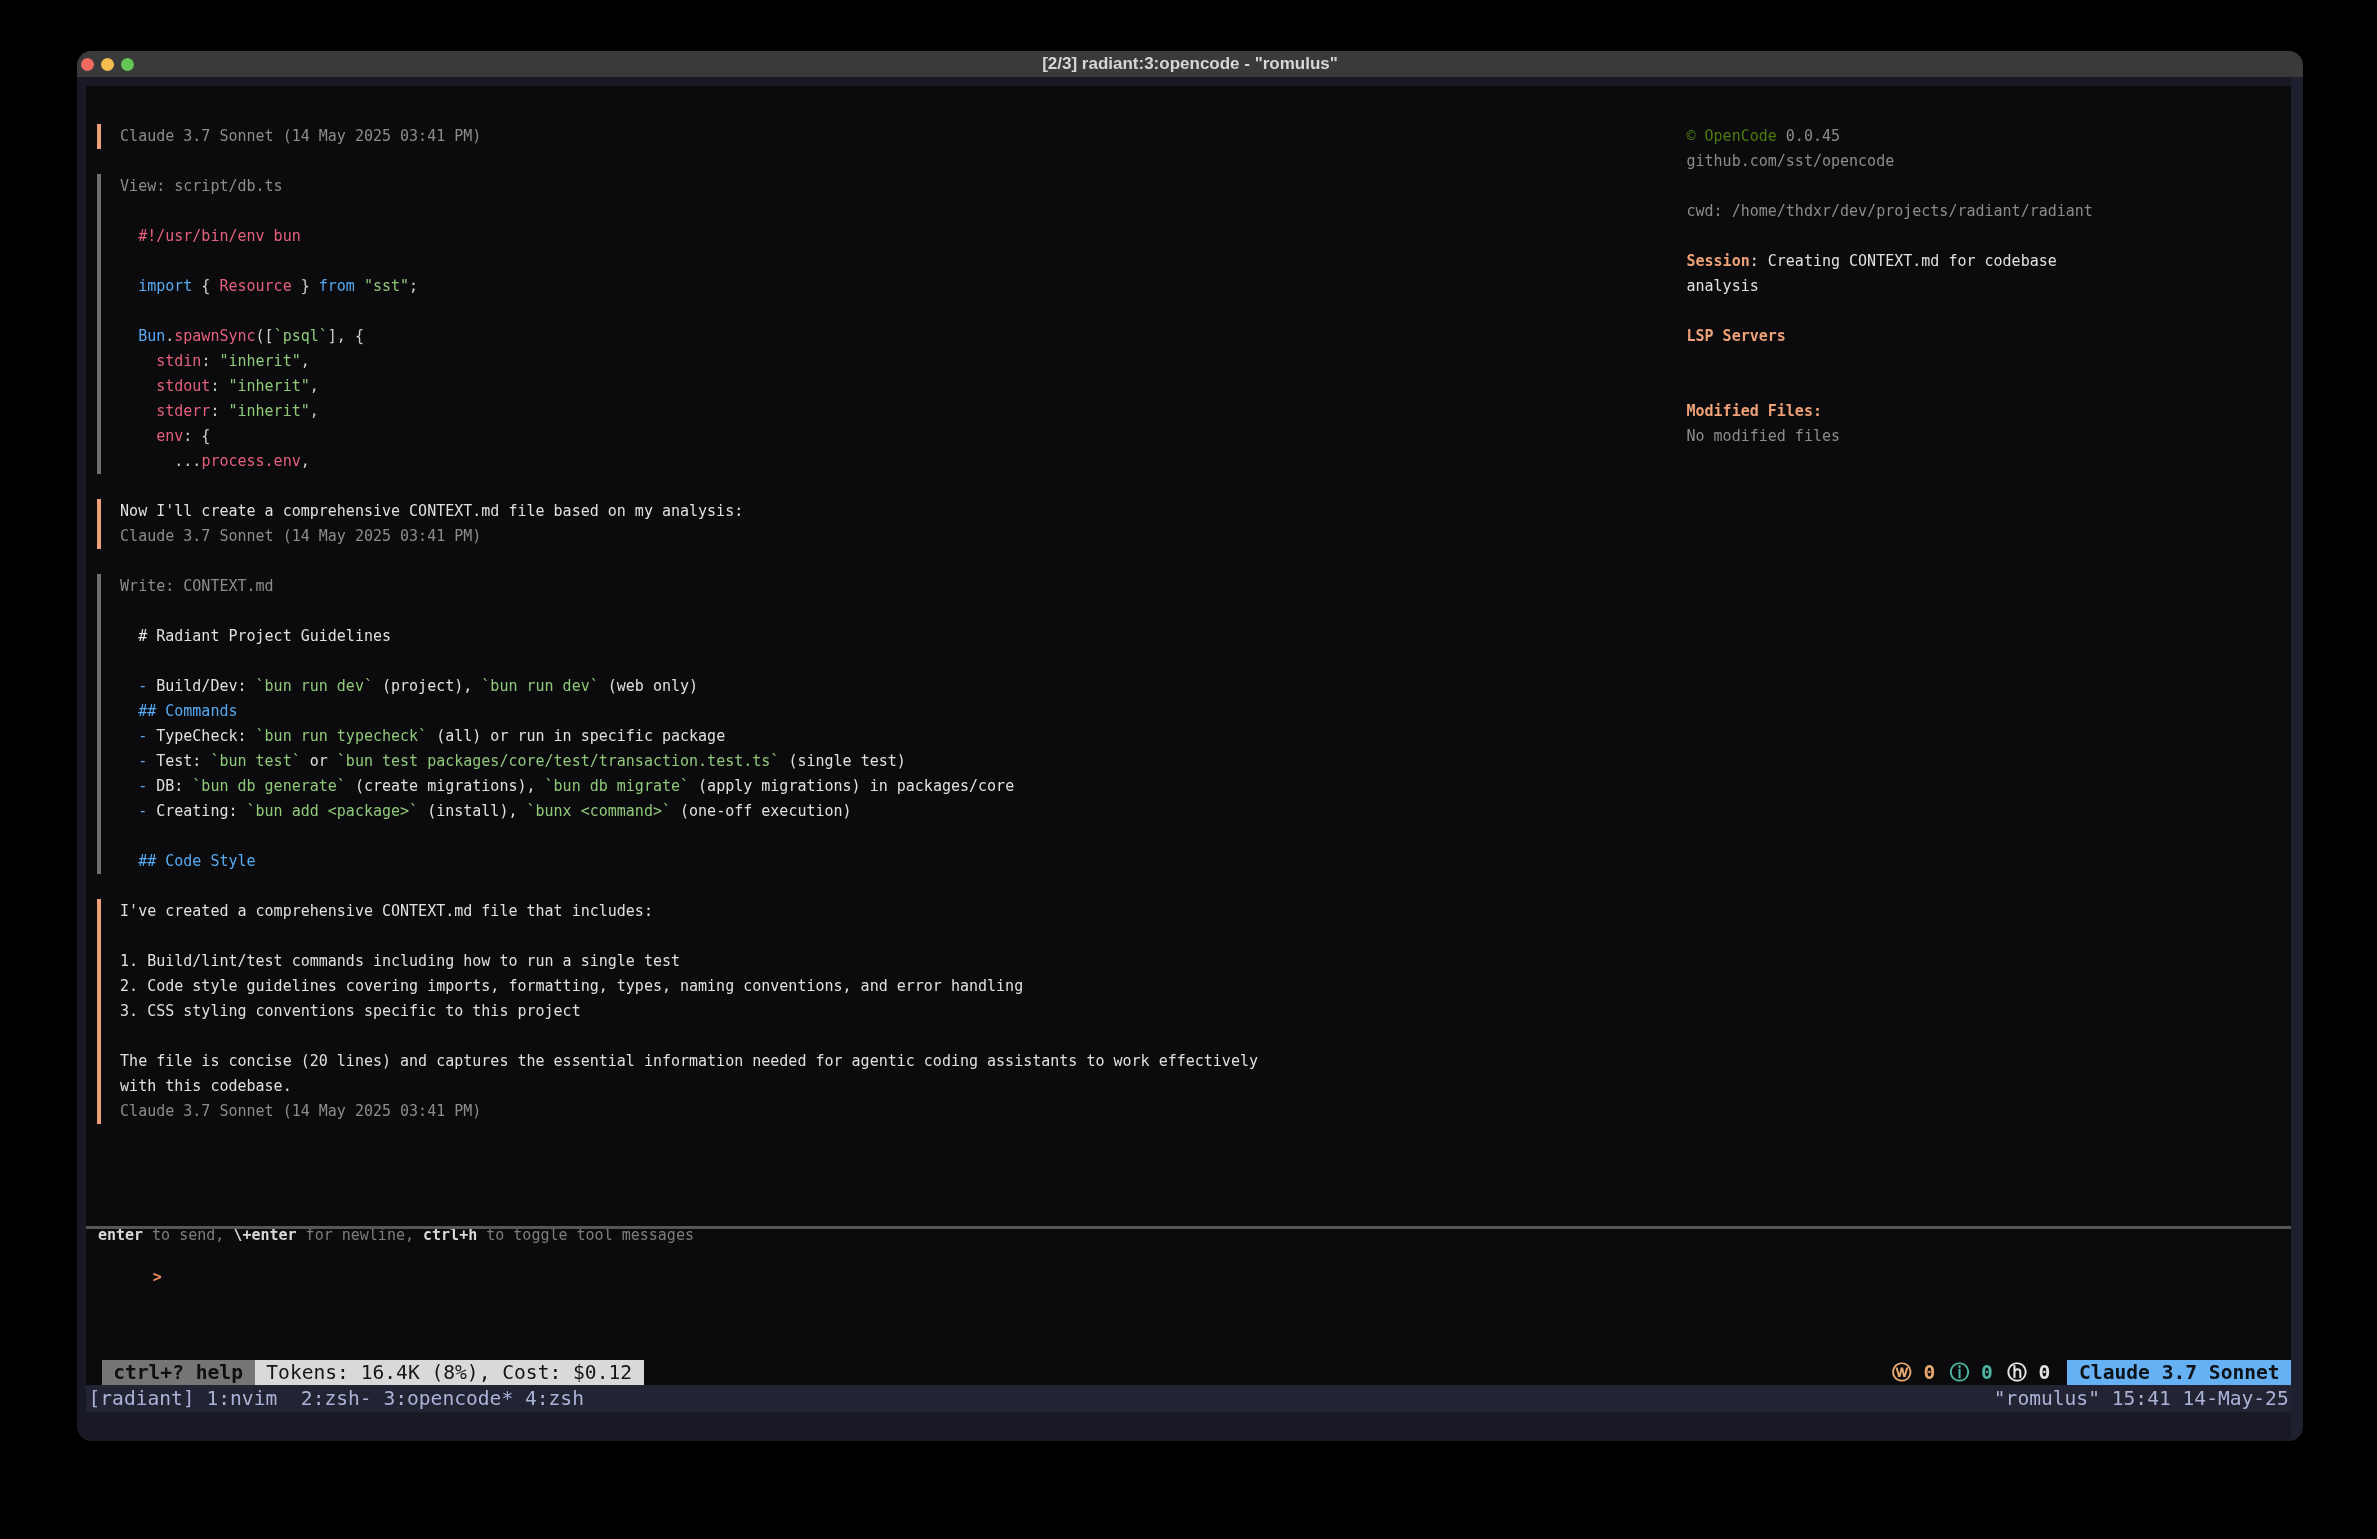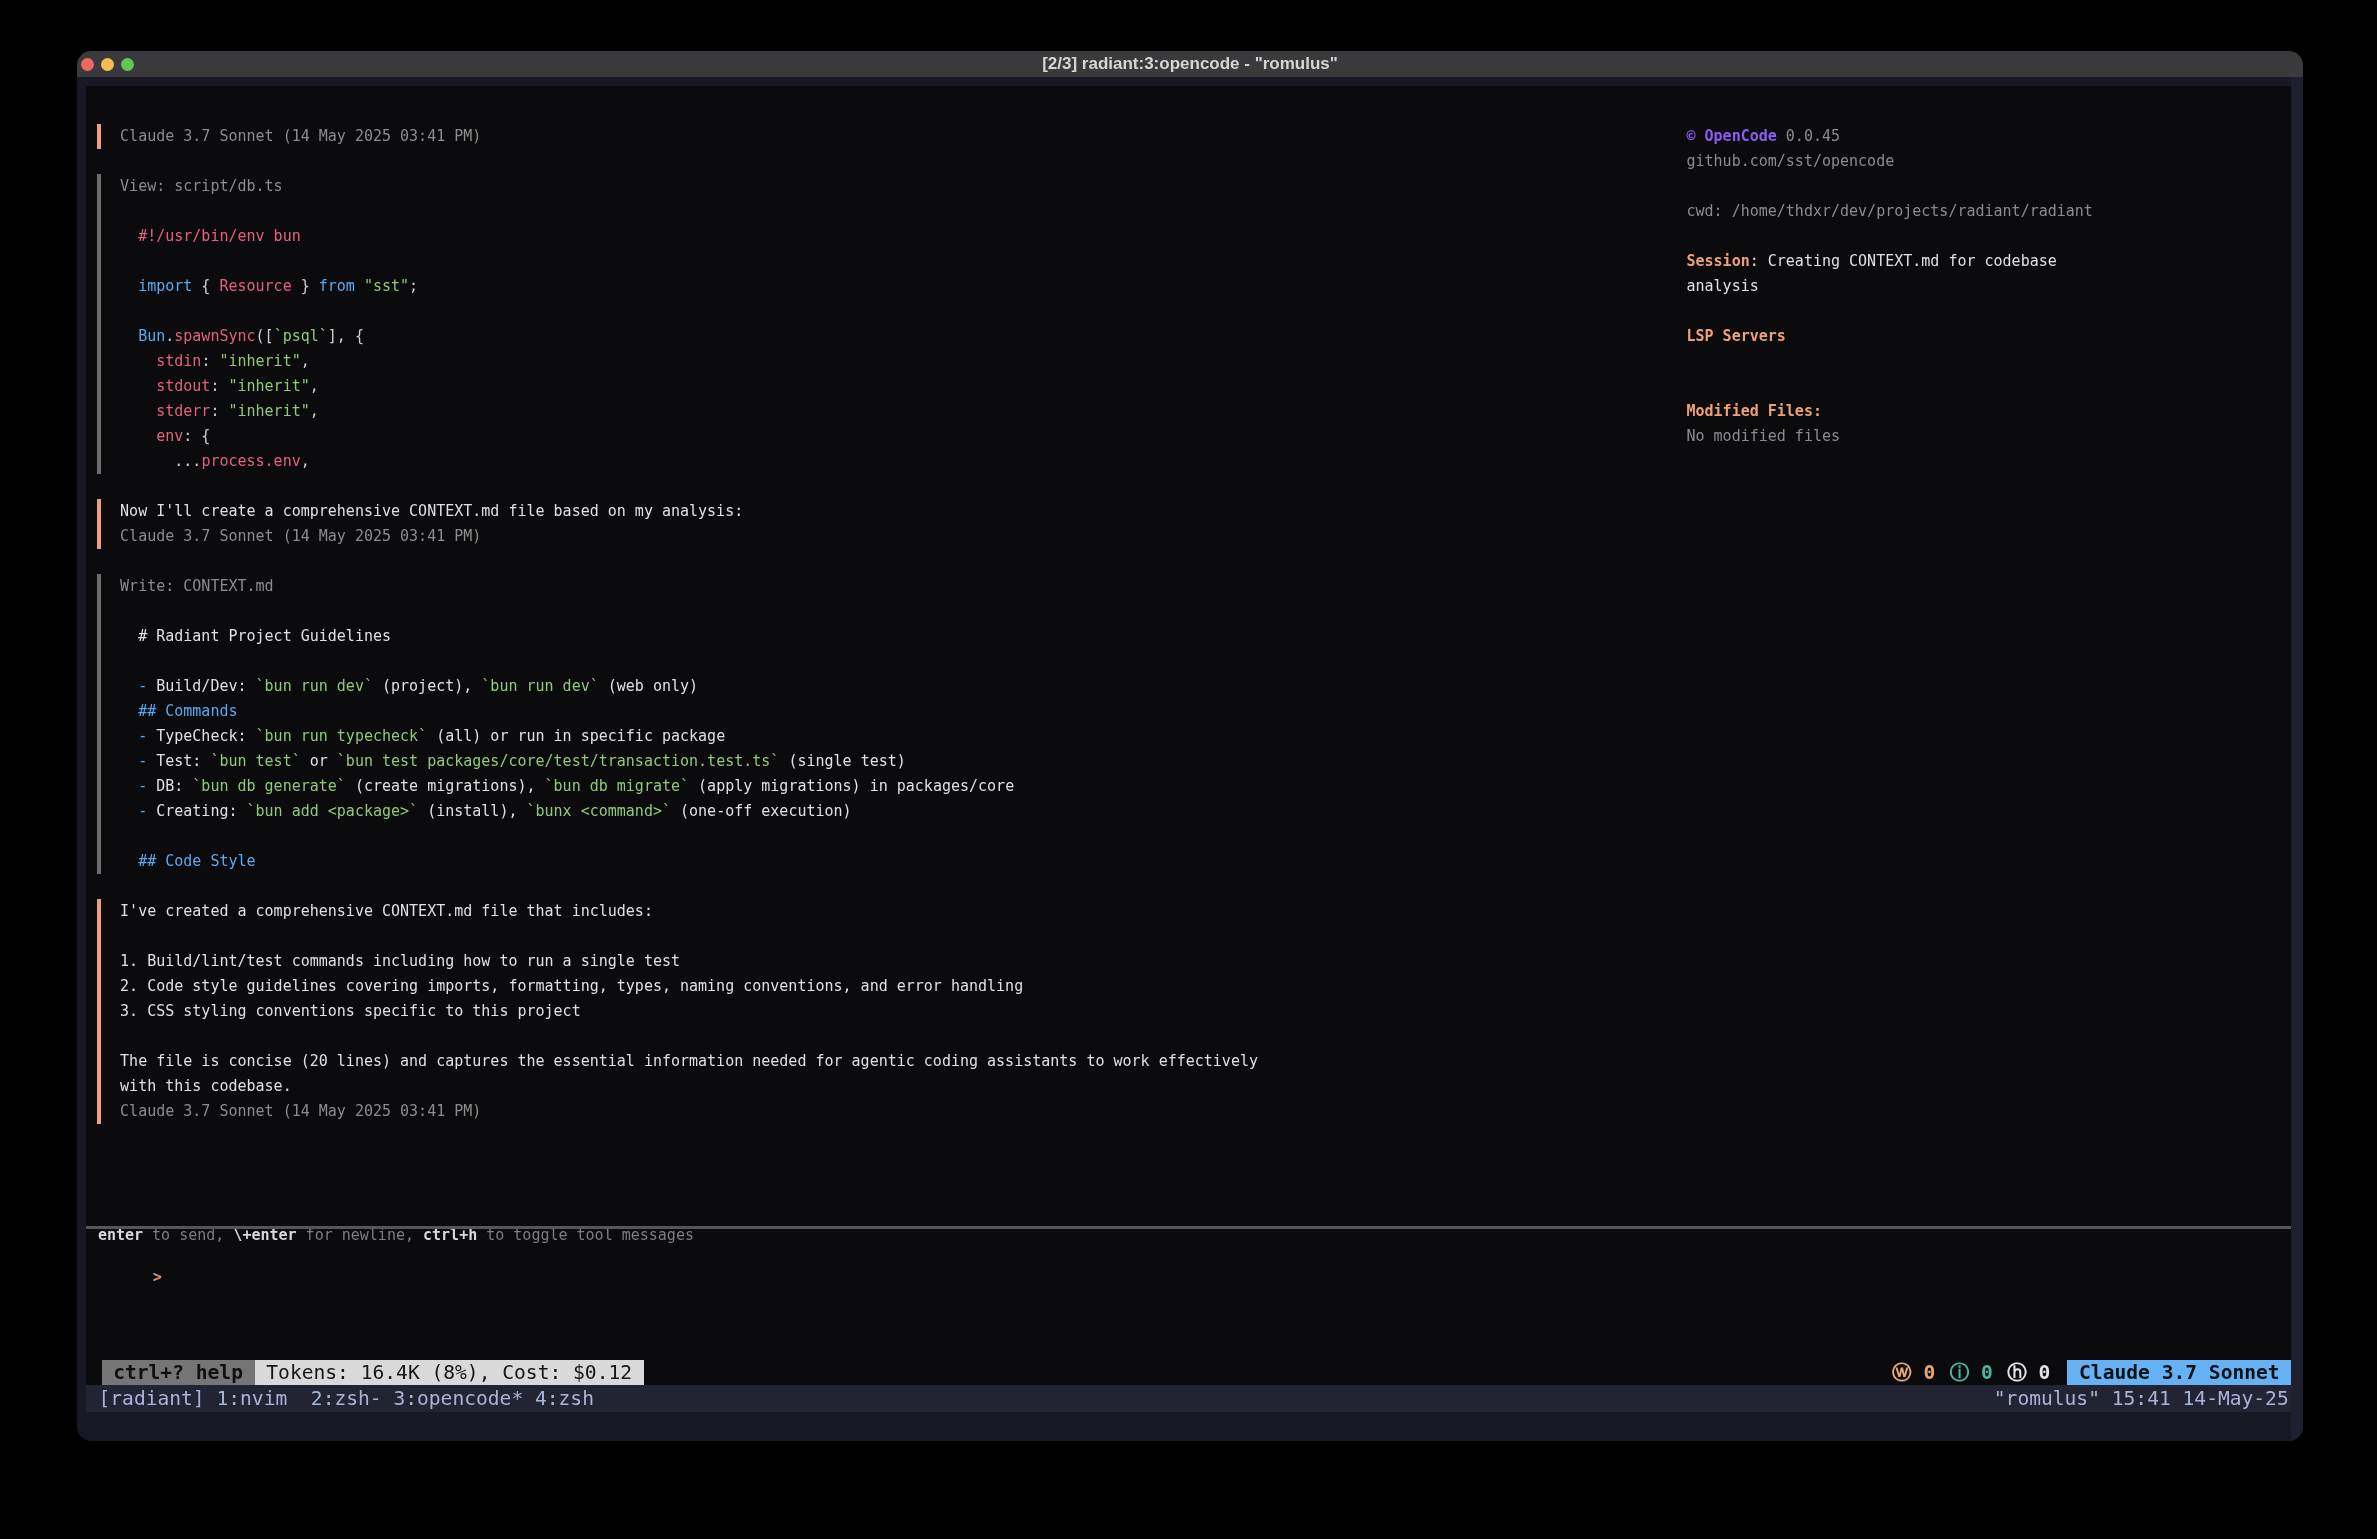--- a/index.html
+++ b/index.html
@@ -31,21 +31,21 @@
 
   .sidebar { position:absolute; left:1601px; top:38px; }
 
   .c-dim    { color:#8c8c8c; }
   .c-text   { color:#dfe0e0; }
   .c-punct  { color:#cfcfcf; }
   .c-red    { color:#e5607c; }
   .c-green  { color:#90c979; }
   .c-blue   { color:#57a9f0; }
   .c-orange { color:#eea177; font-weight:bold; }
-  .c-bold   { color:#8b5cf6; font-weight:bold; }
+  .c-bold   { color:#4d7c0f; font-weight:normal; }
   .c-key    { color:#d8d8d8; font-weight:bold; }
   .c-hint   { color:#7e7e7e; }
 
   .hint { position:absolute; left:12.4px; top:1103px;margin-top:34px; }
   .divider { position:absolute; left:0; right:0; top:1140px; height:2.6px; background:#565656; }
   .promptline { position:absolute; left:13px; top:1154px; }
   .prompt-char { color:#e98a5f; font-weight:bold; }
   .msg-input { display:inline-block; min-width:522px; height:25px; vertical-align:top; }
 
   .statusbar { position:absolute; left:0; right:0; bottom:0; height:25px; display:flex; align-items:stretch;
@@ -53,21 +53,21 @@
   .pill { height:25px; line-height:25px; padding:0 11.7px; white-space:pre; }
   .pill.help   { background:#757575; color:#0f0f0f; font-weight:bold; }
   .pill.tokens { background:#d9d9d9; color:#161616; }
   .sb-right { margin-left:auto; display:flex; align-items:center; gap:17px; }
   .diags { display:flex; gap:14.4px; line-height:25px; }
   .diag { white-space:pre; font-weight:bold; }
   .pill.model { background:#66b1f3; color:#0e1116; font-weight:bold; }
 
   .tmuxbar { position:absolute; left:8.5px; right:11.7px; top:1334px; height:27px; background:#222434;
              color:#aab3d6; font-size:19.6px; line-height:27px; white-space:pre; }
-  .tmux-left  { position:absolute; left:13px; top:0; }
+  .tmux-left  { position:absolute; left:3px; top:0; }
   .tmux-right { position:absolute; right:2.6px; top:0; }
 </style>
 </head>
 <body>
 
 <div class="window">
 
   <div class="scrollstrip"></div>
 
   <div class="titlebar">

